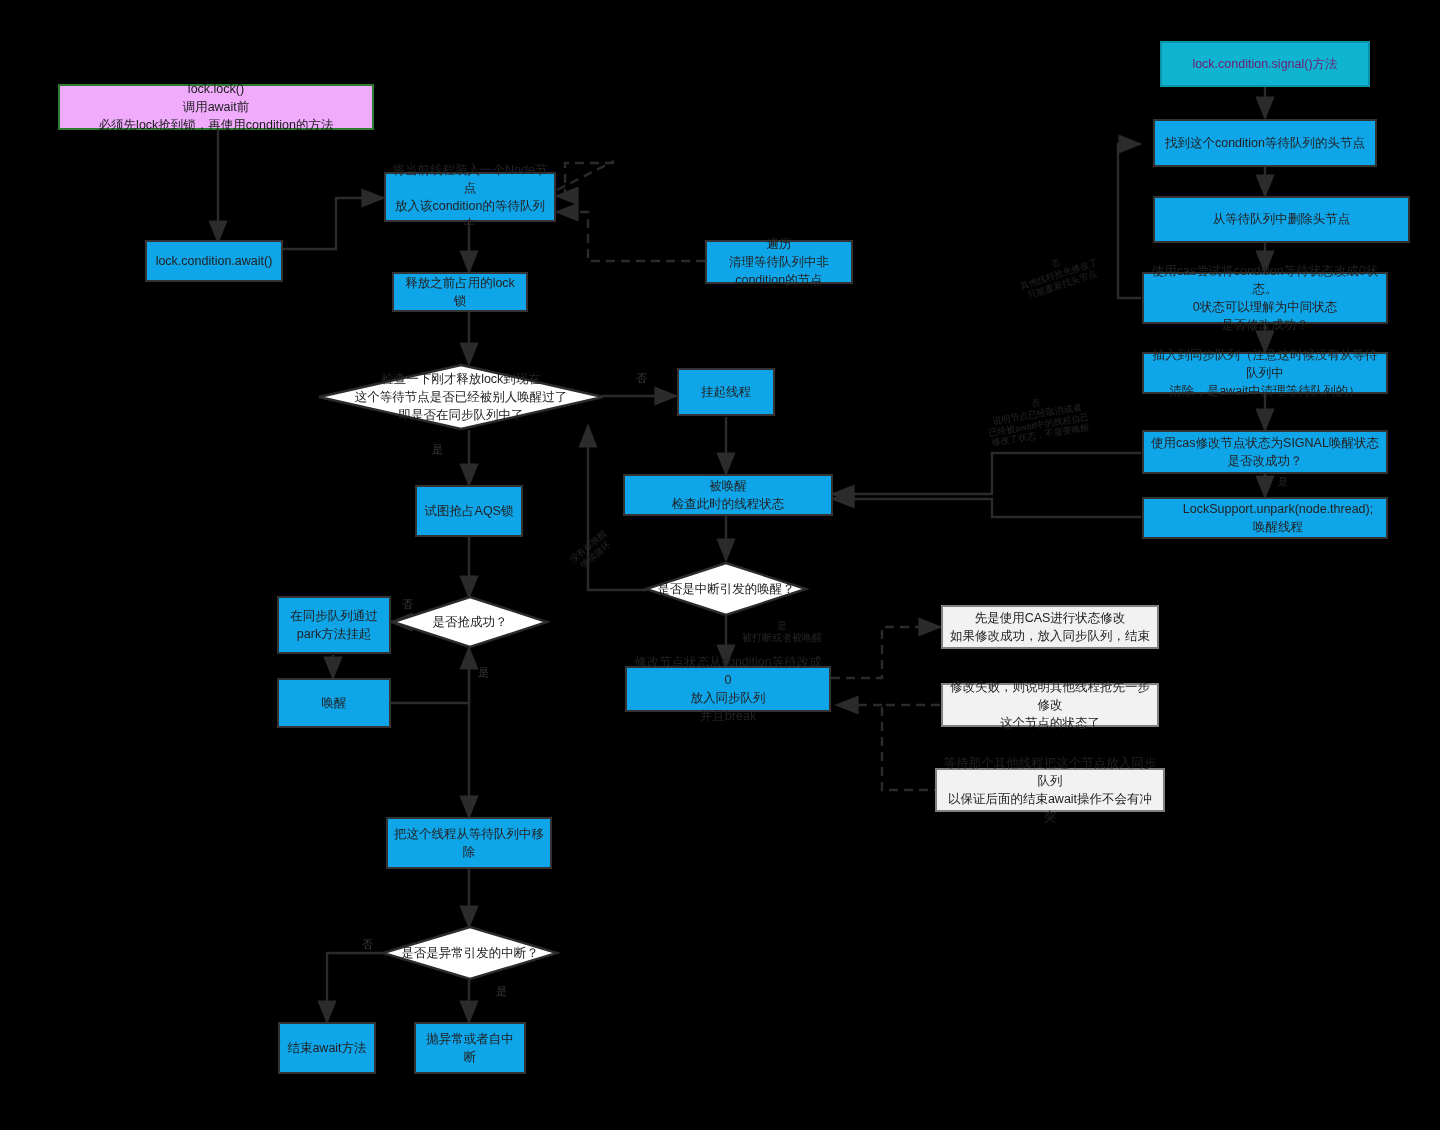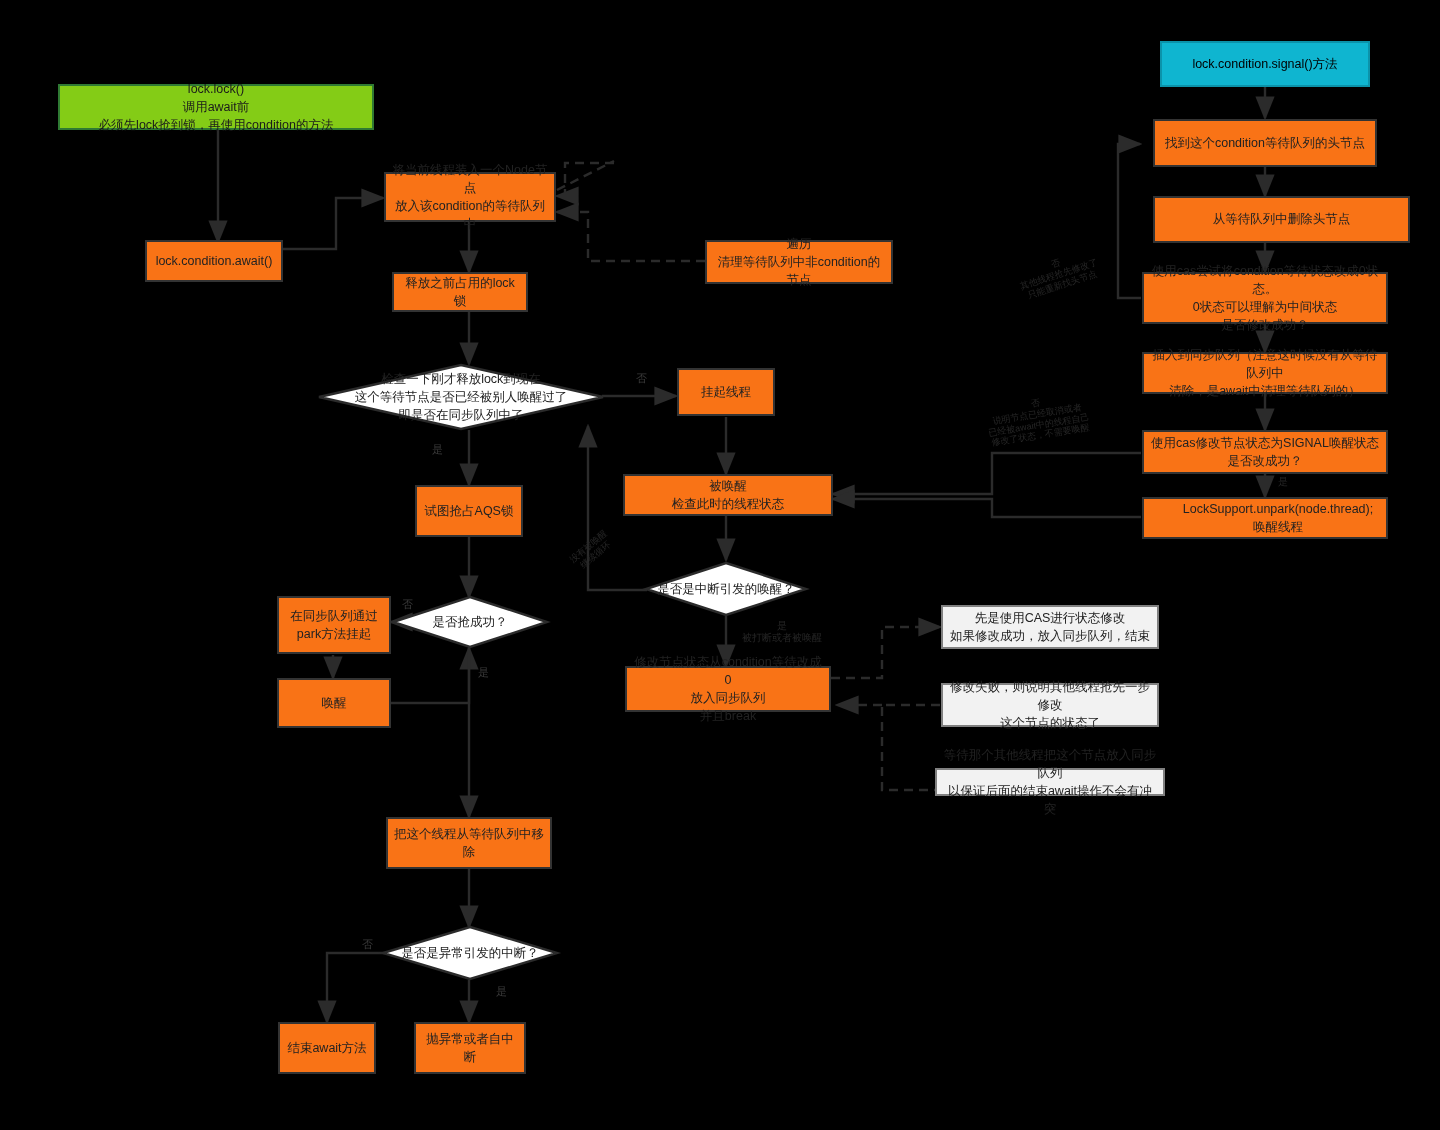--- a/index.html
+++ b/index.html
@@ -1,22 +1,22 @@
 <!DOCTYPE html>
 <html><head>
 <meta charset="utf-8">
 <style>
   html,body{margin:0;padding:0;background:#000;}
   #stage{position:relative;width:1440px;height:1130px;background:#000;
          font-family:"Liberation Sans","DejaVu Sans",sans-serif;overflow:hidden;}
   .node{position:absolute;box-sizing:border-box;display:flex;align-items:center;
-        justify-content:center;text-align:center;background:#f97316;border:2px solid #333;
+        justify-content:center;text-align:center;background:#0ea5e9;border:2px solid #333;
         color:#222;font-size:12.5px;line-height:1.45;padding:4px 6px;white-space:pre-line;}
-  .node.green{background:#84cc16;border-color:#2f7a33;color:#1b1b1b;}
-  .node.cyan{background:#0fb5d0;border-color:#0b93aa;color:#000000;}
+  .node.green{background:#f0abfc;border-color:#2f7a33;color:#1b1b1b;}
+  .node.cyan{background:#0fb5d0;border-color:#0b93aa;color:#701a75;}
   .node.gray{background:#f2f2f2;border-color:#808080;color:#222;}
   .dia{position:absolute;box-sizing:border-box;}
   .dia svg{position:absolute;left:0;top:0;overflow:visible;}
   .dia .txt{position:absolute;left:0;top:0;width:100%;height:100%;display:flex;
             align-items:center;justify-content:center;text-align:center;
             color:#222;font-size:12.5px;line-height:1.45;white-space:pre-line;}
   .elabel{position:absolute;color:#3a3a3a;font-size:11px;line-height:1.2;
           white-space:pre-line;text-align:center;}
   .elabel.faint{color:#262626;}
   .elabel.rot{transform-origin:center center;}
@@ -109,21 +109,21 @@
   <div class="node green" style="left:58px;top:84px;width:316px;height:46px;">lock.lock()
 调用await前
 必须先lock抢到锁，再使用condition的方法</div>
 
   <div class="node" style="left:145px;top:240px;width:138px;height:42px;">lock.condition.await()</div>
 
   <div class="node" style="left:384px;top:172px;width:172px;height:50px;">将当前线程装入一个Node节点
 放入该condition的等待队列中</div>
 
 
-  <div class="node" style="left:705px;top:240px;width:188px;height:44px;">遍历
+  <div class="node" style="left:705px;top:240px;width:148px;height:44px;">遍历
 清理等待队列中非condition的节点</div>
 
   <div class="node" style="left:392px;top:272px;width:136px;height:40px;">释放之前占用的lock锁</div>
 
   <div class="dia" style="left:318px;top:364px;width:286px;height:66px;">
     <svg width="286" height="66">
         <polygon points="143,1 285,33 143,65 1,33" fill="#fff" stroke="#2b2b2b" stroke-width="2.4"></polygon>
       </svg>
     <div class="txt">检查一下刚才释放lock到现在
 这个等待节点是否已经被别人唤醒过了
@@ -191,21 +191,21 @@
 
   <div class="node" style="left:1142px;top:497px;width:246px;height:42px;padding-left:32px;">LockSupport.unpark(node.thread);
 唤醒线程</div>
 
   <div class="node gray" style="left:941px;top:605px;width:218px;height:44px;text-align:center;">先是使用CAS进行状态修改
 如果修改成功，放入同步队列，结束</div>
 
   <div class="node gray" style="left:941px;top:683px;width:218px;height:44px;">修改失败，则说明其他线程抢先一步修改
 这个节点的状态了</div>
 
-  <div class="node gray" style="left:935px;top:768px;width:230px;height:28px;">等待那个其他线程把这个节点放入同步队列
+  <div class="node gray" style="left:935px;top:768px;width:230px;height:44px;">等待那个其他线程把这个节点放入同步队列
 以保证后面的结束await操作不会有冲突</div>
 
   <div class="elabel" style="left:636px;top:372px;">否</div>
 
   <div class="elabel" style="left:402px;top:598px;">否</div>
 
   <div class="elabel" style="left:478px;top:666px;">是</div>
 
   <div class="elabel" style="left:432px;top:443px;">是</div>
 

